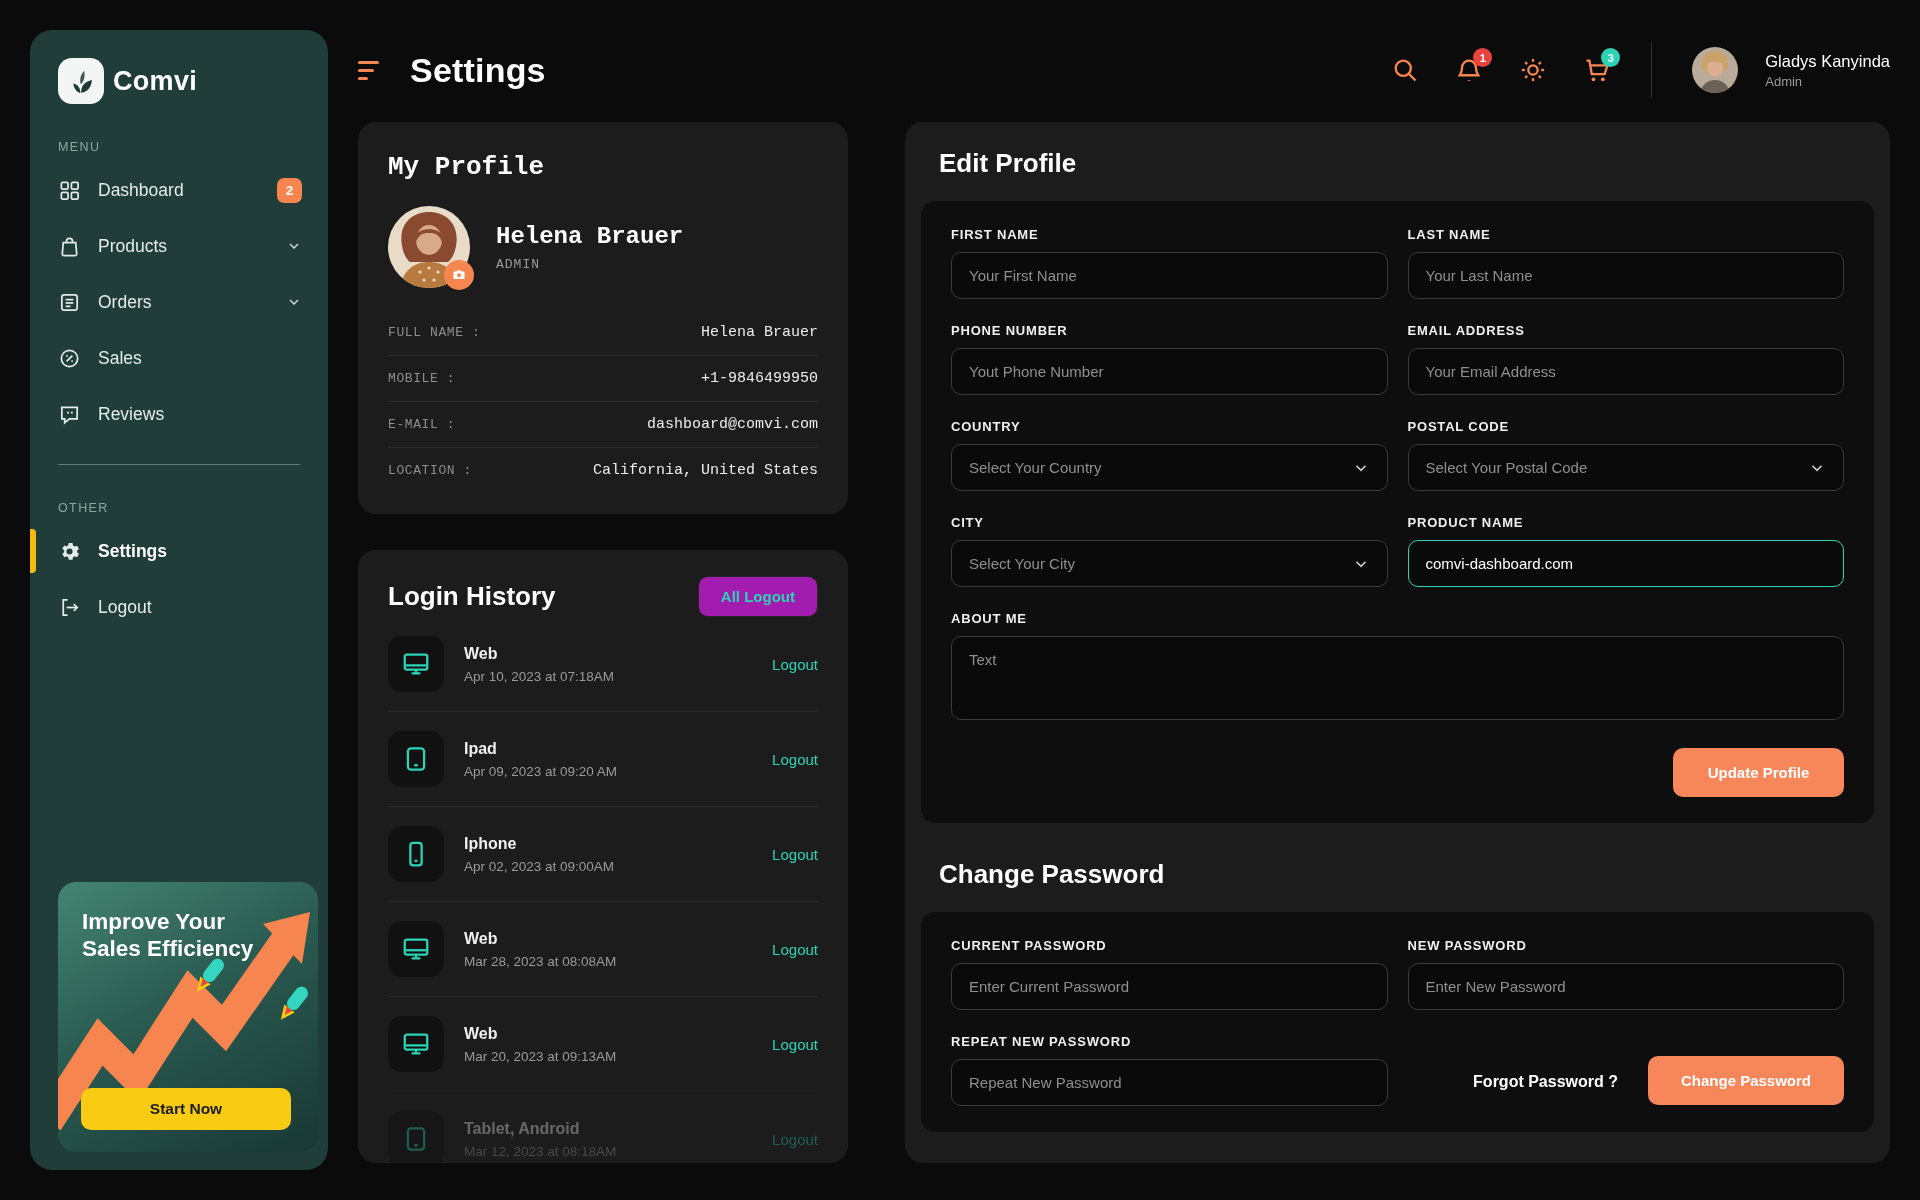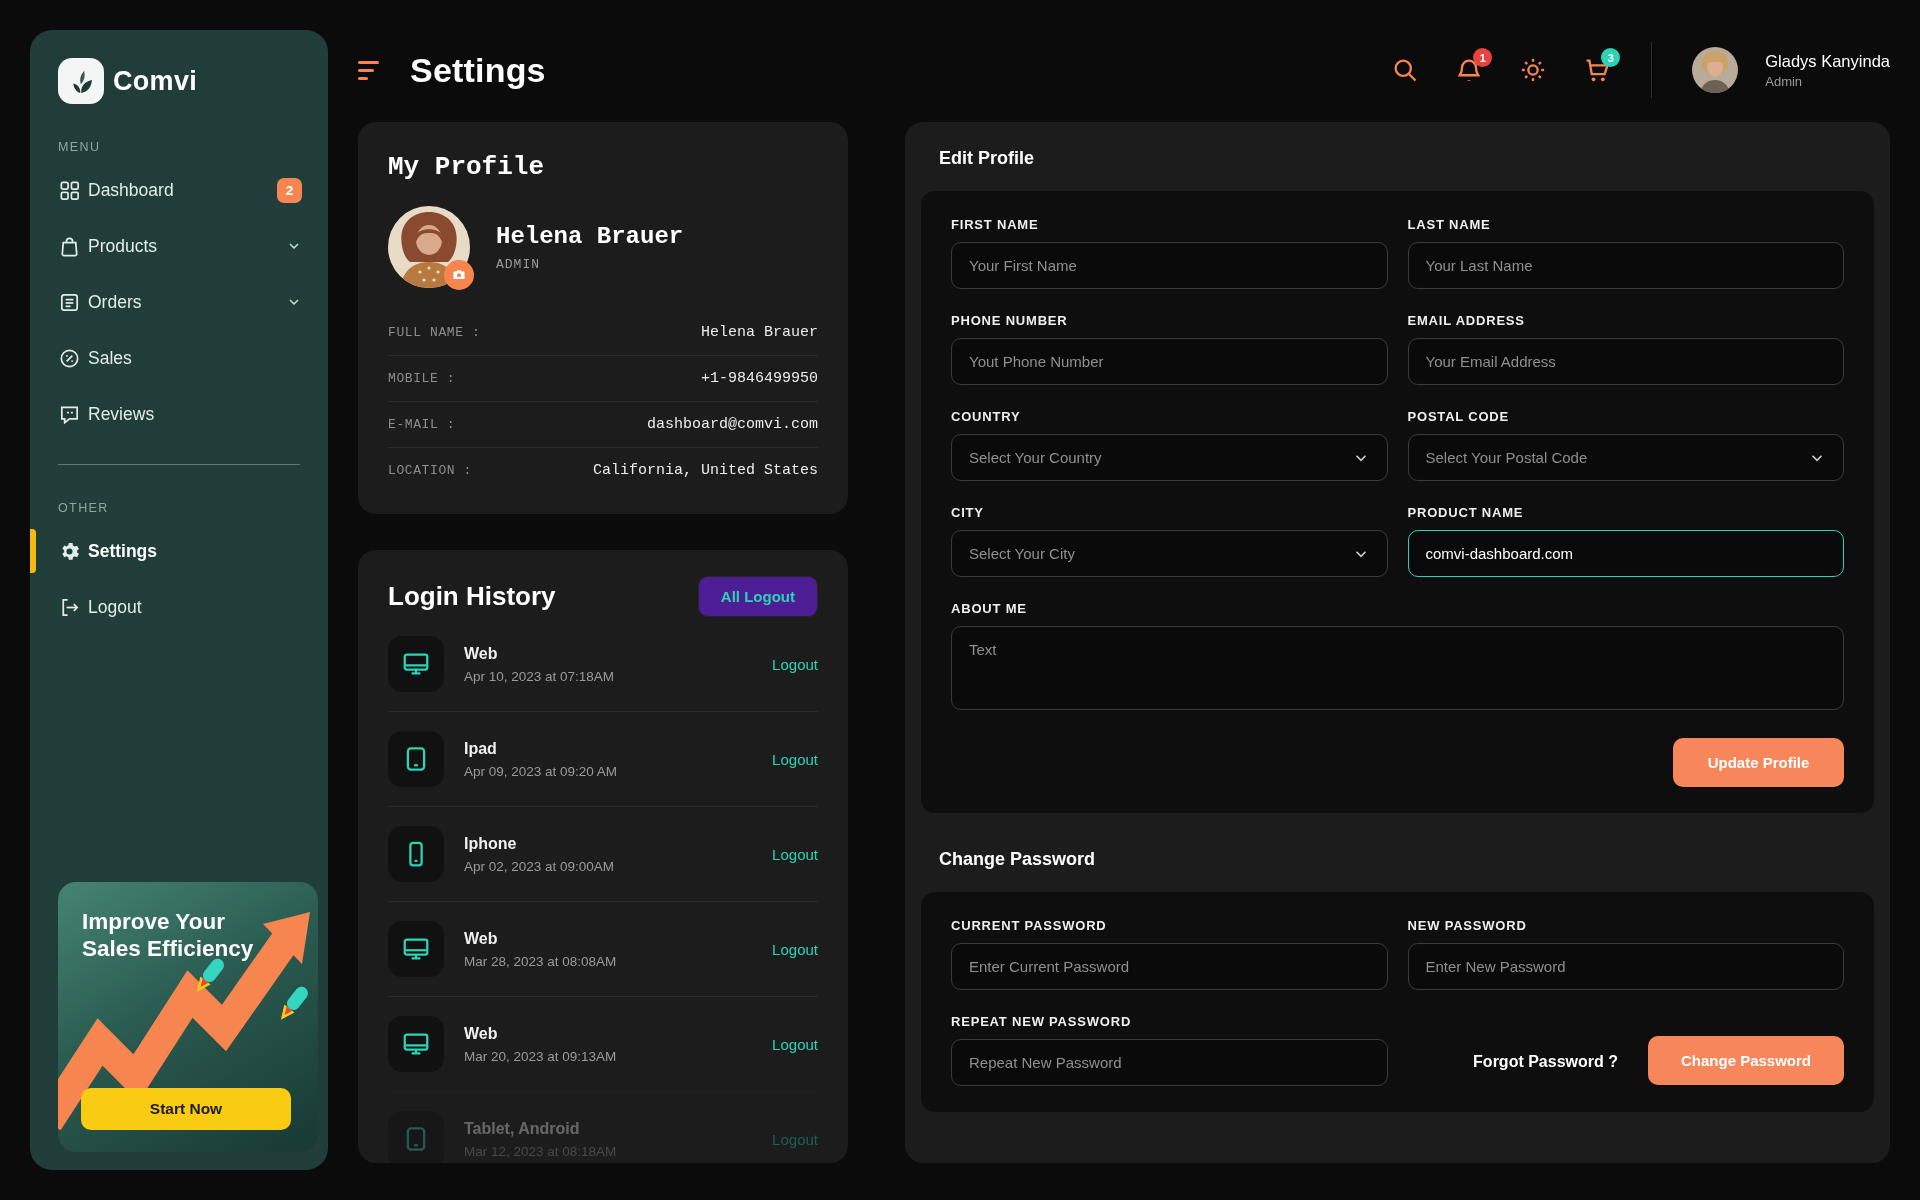--- a/index.html
+++ b/index.html
@@ -16,21 +16,21 @@
   .sidebar {
     position:absolute; left:30px; top:30px; width:298px; height:1140px;
     background:#213d39; border-radius:22px;
     display:flex; flex-direction:column;
   }
   .logo-row { display:flex; align-items:center; gap:9px; padding:28px 26px 0 28px; }
   .logo-box { width:46px; height:46px; border-radius:14px; background:#f3f6f5;
     display:flex; align-items:center; justify-content:center; }
   .logo-text { font-size:27px; font-weight:700; color:#ffffff; letter-spacing:.3px; }
   .section-label { margin:36px 0 8px 28px; font-size:12.5px; letter-spacing:1.4px; color:#8fa6a2; }
-  .nav-item { height:56px; display:flex; align-items:center; gap:7px;
+  .nav-item { height:56px; display:flex; align-items:center; gap:17px;
     padding:0 26px 0 28px; color:#e3ecea; font-size:17.5px; cursor:pointer; position:relative; }
   .nav-item .nav-ic { width:23px; height:23px; color:#e3ecea; flex:0 0 auto; }
   .nav-badge { margin-left:auto; min-width:25px; height:25px; padding:0 6px;
     background:#f6854f; border-radius:7px; color:#fff; font-size:13.5px; font-weight:600;
     display:flex; align-items:center; justify-content:center; }
   .nav-chev { margin-left:auto; width:16px; height:16px; color:#cfdbd8; }
   .side-divider { height:1px; background:rgba(255,255,255,.3); margin:22px 28px 0 28px; }
   .nav-item.active { font-weight:700; color:#ffffff; }
   .active-bar { position:absolute; left:0; top:6px; width:6px; height:44px;
     background:#f2bb0d; border-radius:0 4px 4px 0; }
@@ -81,37 +81,37 @@
   .p-role { font-size:13px; letter-spacing:1px; color:#9b9b9b; margin-top:7px; }
   .info-rows { margin-top:22px; }
   .info-row { display:flex; align-items:center; justify-content:space-between; padding:14px 0; }
   .info-row + .info-row { border-top:1px solid #2c2c2c; }
   .info-label { font-size:13px; color:#8d8d8d; letter-spacing:.6px; }
   .info-value { font-size:15px; color:#ededed; }
 
   .login-card { position:absolute; left:358px; top:550px; width:490px; height:613px;
     padding:26px 30px; overflow:hidden; }
   .login-head { display:flex; align-items:center; justify-content:space-between; }
-  .all-logout-btn { background:#4c1d95; border:1px solid #262626; border-radius:10px;
+  .all-logout-btn { background:#a21caf; border:1px solid #262626; border-radius:10px;
     padding:11px 22px; color:#2cd4b6; font-family:"Liberation Sans", sans-serif;
     font-size:15px; font-weight:600; cursor:pointer; }
   .login-row { display:flex; align-items:center; gap:20px; padding:19px 0; }
   .login-row + .login-row { border-top:1px solid #2a2a2a; }
   .dev-tile { width:56px; height:56px; border-radius:14px; background:#111111;
     display:flex; align-items:center; justify-content:center; flex:0 0 aupx; }
   .dev-tile svg { width:30px; height:30px; color:#2cd4b6; }
   .dev-name { font-size:16px; font-weight:600; color:#f0f0f0; }
   .dev-time { font-size:13.5px; color:#9a9a9a; margin-top:6px; }
   .logout-link { margin-left:auto; color:#2cd4b6; font-size:15px; cursor:pointer; }
   .login-row.faded { opacity:.35; }
 
   
   .right-panel { position:absolute; left:905px; top:122px; width:985px; height:1041px;
     background:#1c1c1c; border-radius:18px; padding:26px 16px 0 16px; }
-  .panel-title { font-size:18px; font-weight:600; color:#fff; margin-left:18px; }
+  .panel-title { font-size:26px; font-weight:600; color:#fff; margin-left:18px; }
   .inner-card { background:#0e0e0e; border-radius:14px; margin-top:22px; padding:26px 30px; }
   .form-grid { display:grid; grid-template-columns:1fr 1fr; column-gap:20px; row-gap:24px; }
   .field label { display:block; font-size:13px; font-weight:700; letter-spacing:.8px;
     color:#f0f0f0; margin-bottom:10px; }
   .tb, .select-box, textarea.tb-area {
     width:100%; height:47px; background:#0a0a0a; border:1px solid #3b3b3b; border-radius:10px;
     color:#ececec; font-family:"Liberation Sans", sans-serif; font-size:15px; padding:0 17px;
   }
   .tb::placeholder, textarea.tb-area::placeholder { color:#8f8f8f; }
   .select-box { display:flex; align-items:center; justify-content:space-between; cursor:pointer; }

